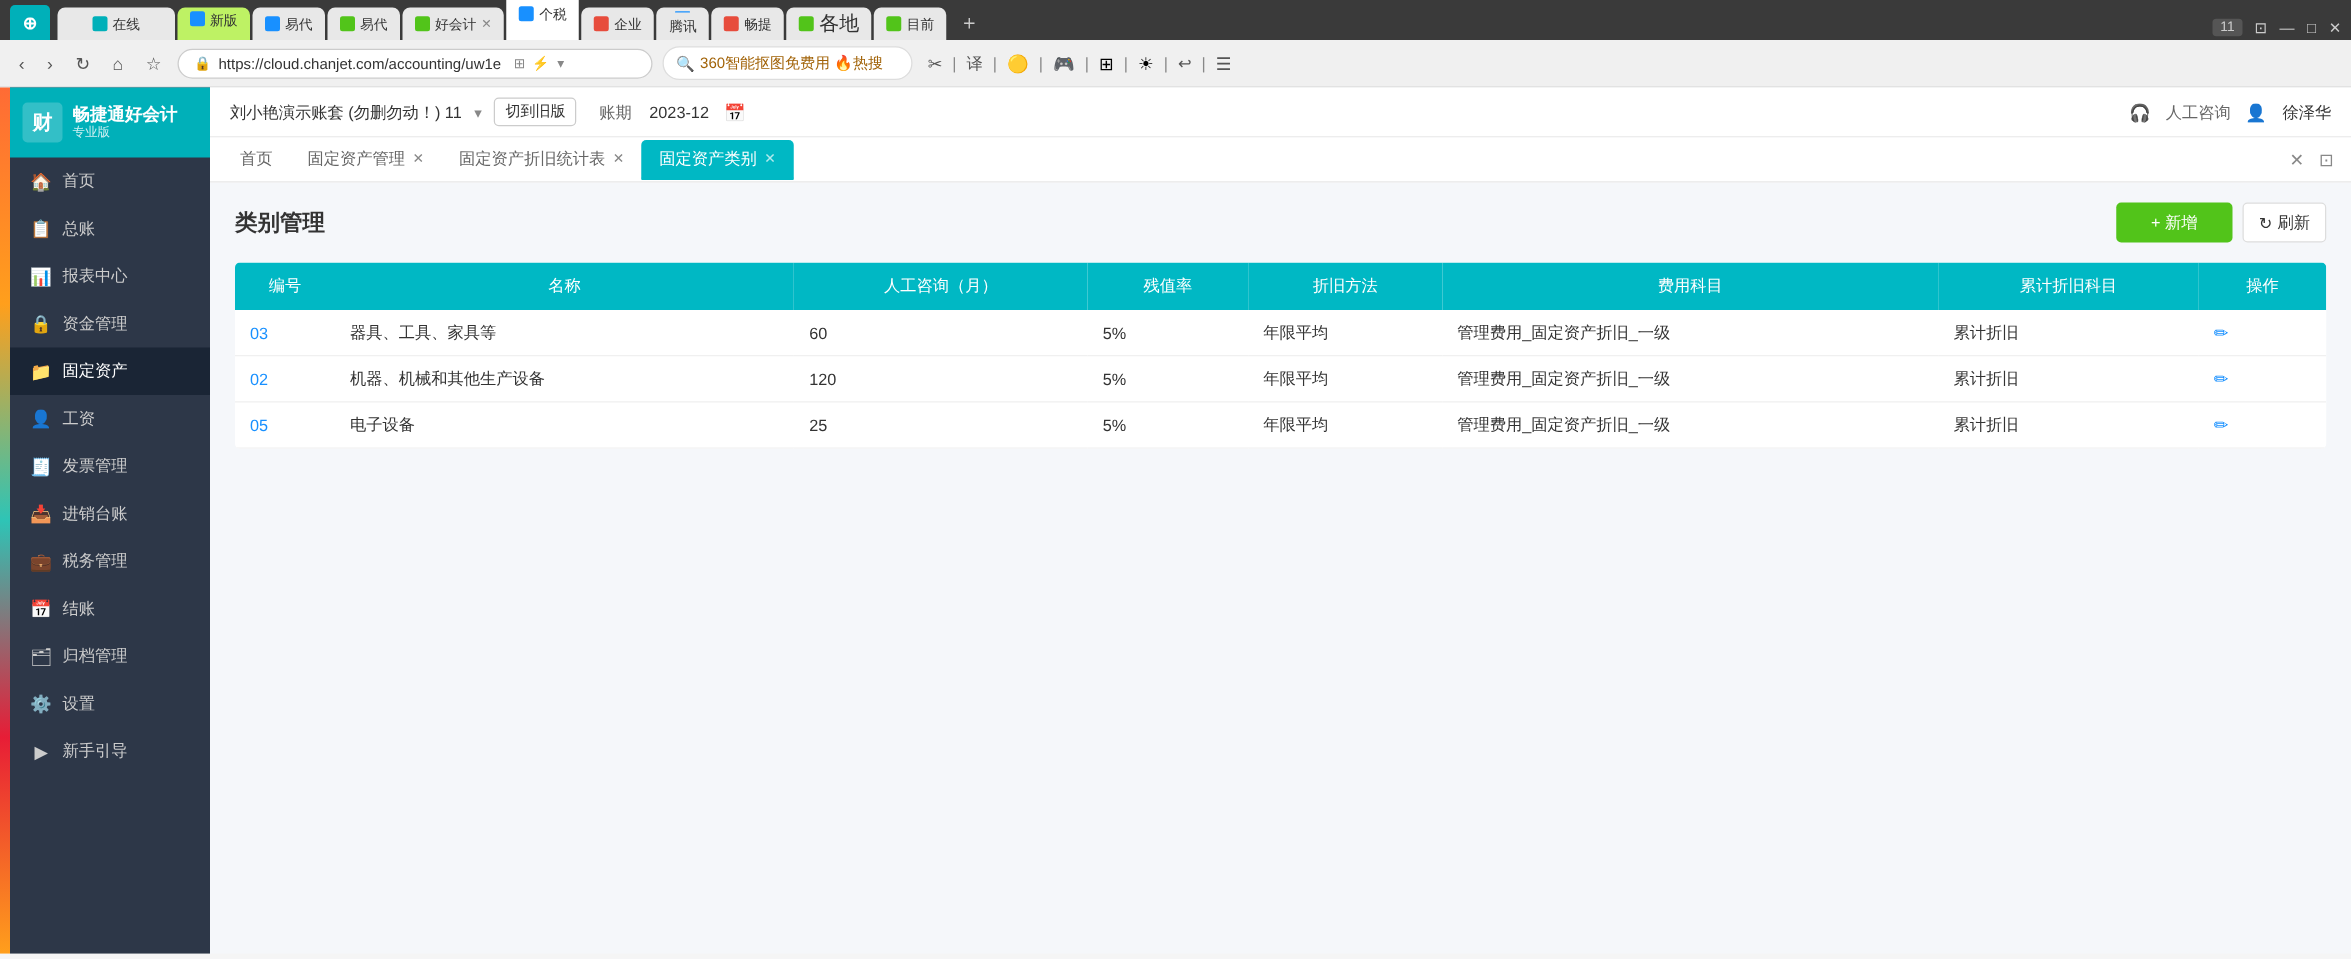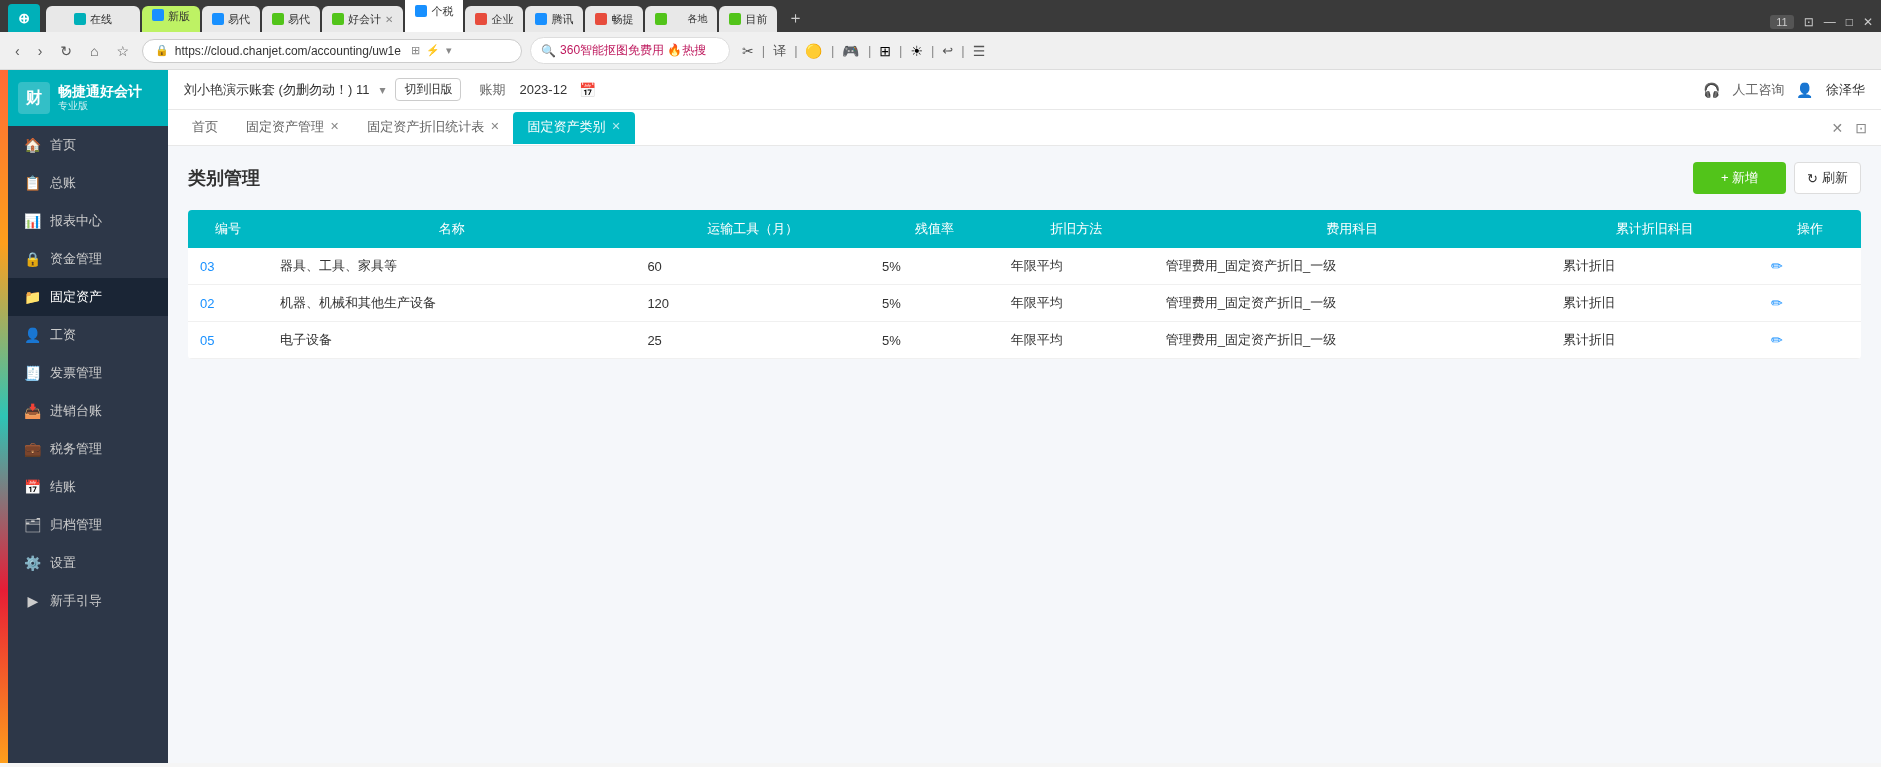--- a/index.html
+++ b/index.html
@@ -90,29 +90,29 @@
     <span style="color:#888; font-size:10px;">✕</span>
   </div>
   <div style="background:white; border-radius:6px 6px 0 0; padding:21px 10px; font-size:11px; display:flex; align-items:center; gap:4px; height:26px; color:#333; font-weight:500;">
     <span style="width:12px;height:12px;background:#1890ff;border-radius:2px;display:inline-block;"></span>
     <span>个税</span>
   </div>
   <div style="background:#e8e8e8; border-radius:6px 6px 0 0; padding:3px 10px; font-size:11px; display:flex; align-items:center; gap:4px; height:26px; color:#333;">
     <span style="width:12px;height:12px;background:#e74c3c;border-radius:2px;display:inline-block;"></span>
     <span>企业</span>
   </div>
-  <div style="background:#e8e8e8; border-radius:6px 6px 0 0; padding:3px 10px; font-size:11px; display:flex; align-items:center; gap:4px; height:26px; color:#333;">
+  <div style="background:#e8e8e8; border-radius:6px 6px 0 0; padding:3px 10px; font-size:11px; display:flex; align-items:center; gap:4px; height:26px; color:#333;flex-direction:column;">
     <span style="width:12px;height:12px;background:#1890ff;border-radius:2px;display:inline-block;"></span>
     <span>腾讯</span>
   </div>
   <div style="background:#e8e8e8; border-radius:6px 6px 0 0; padding:3px 10px; font-size:11px; display:flex; align-items:center; gap:4px; height:26px; color:#333;">
     <span style="width:12px;height:12px;background:#e74c3c;border-radius:2px;display:inline-block;"></span>
     <span>畅提</span>
   </div>
-  <div style="background:#e8e8e8; border-radius:6px 6px 0 0; padding:3px 10px; font-size:10px; display:flex; align-items:center; gap:20px; height:26px; color:#333;">
+  <div style="background:#e8e8e8; border-radius:6px 6px 0 0; padding:3px 10px; font-size:16px; display:flex; align-items:center; gap:4px; height:26px; color:#333;">
     <span style="width:12px;height:12px;background:#52c41a;border-radius:2px;display:inline-block;"></span>
     <span>各地</span>
   </div>
   <div style="background:#e8e8e8; border-radius:6px 6px 0 0; padding:3px 10px; font-size:11px; display:flex; align-items:center; gap:4px; height:26px; color:#333;">
     <span style="width:12px;height:12px;background:#52c41a;border-radius:2px;display:inline-block;"></span>
     <span>目前</span>
   </div>
   <div style="margin-left:8px; color:#ccc; font-size:16px; display:flex; align-items:center; gap:6px; padding-bottom:3px;">
     <span>＋</span>
   </div>
@@ -134,21 +134,21 @@
   <button class="nav-btn">☆</button>
   <div class="url-bar">
     <span style="color:#52c41a; font-size:11px;">🔒</span>
     <span class="url-text">https://cloud.chanjet.com/accounting/uw1e</span>
     <span style="margin-left:4px; color:#888; font-size:11px;">⊞</span>
     <span style="color:#f90; font-size:11px;">⚡</span>
     <span style="color:#888; font-size:11px;">▾</span>
   </div>
   <div class="search-bar">
     <span style="color:#888; font-size:12px;">🔍</span>
-    <span style="font-size:12px; color:#be185d;">360智能抠图免费用 🔥热搜</span>
+    <span style="font-size:12px; color:#a16207;">360智能抠图免费用 🔥热搜</span>
   </div>
   <div style="display:flex; align-items:center; gap:8px; margin-left:4px;">
     <span style="cursor:pointer; font-size:14px; color:#555;">✂</span>
     <span style="color:#888;">|</span>
     <span style="cursor:pointer; font-size:13px; color:#555;">译</span>
     <span style="color:#888;">|</span>
     <span style="cursor:pointer; font-size:14px;">🟡</span>
     <span style="color:#888;">|</span>
     <span style="cursor:pointer; font-size:14px;">🎮</span>
     <span style="color:#888;">|</span>
@@ -281,21 +281,21 @@
             <span>刷新</span>
           </button>
         </div>
       </div>
 
       <table class="data-table">
         <thead>
           <tr>
             <th>编号</th>
             <th>名称</th>
-            <th>运输工具（月）</th>
+            <th>人工咨询（月）</th>
             <th>残值率</th>
             <th>折旧方法</th>
             <th>费用科目</th>
             <th>累计折旧科目</th>
             <th>操作</th>
           </tr>
         </thead>
         <tbody id="table-body">
         <tr>
     <td style="color:#1890ff;">03</td>

